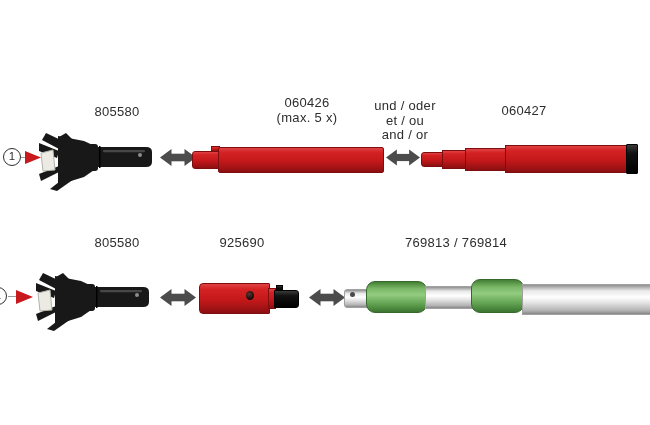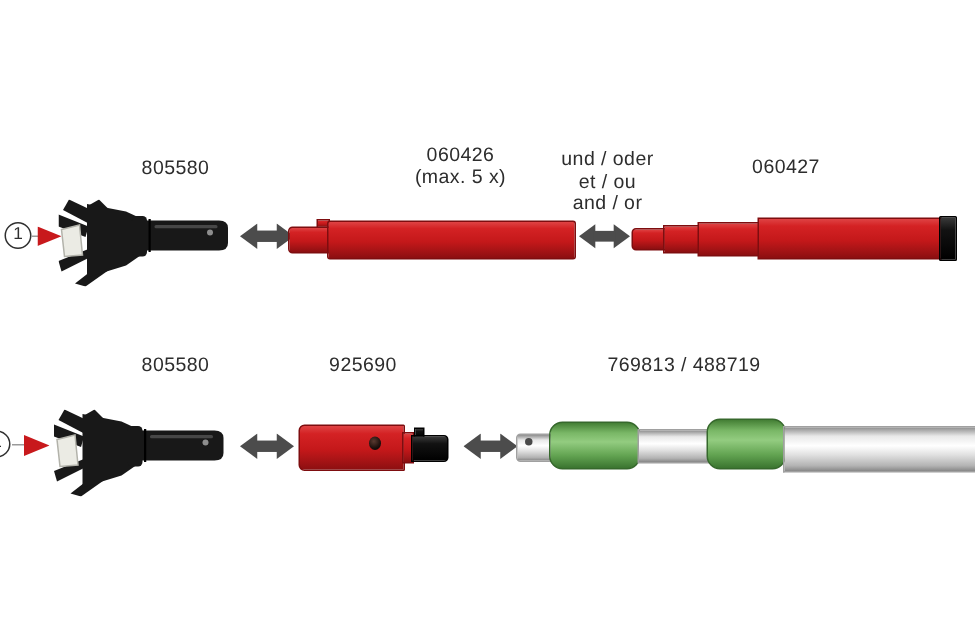--- a/index.html
+++ b/index.html
@@ -141,21 +141,21 @@
       <div class="hole" style="left:246px;top:291px;width:8px;height:9px;background:radial-gradient(circle at 40% 35%,#5a3a30 0%,#1c0f0c 60%,#000 100%);"></div>
       <div class="red" style="left:268px;top:288px;width:8px;height:21px;"></div>
       <div class="blackcap" style="left:276px;top:285px;width:7px;height:7px;"></div>
       <div class="blackcap" style="left:274px;top:290px;width:25px;height:18px;border-radius:0 3px 3px 0;"></div>
     </div>
 
     <svg class="dbl" style="left:309px;top:289px;" width="36" height="17">
         <use href="#dbl-arrow"></use>
       </svg>
 
-    <div class="lbl" style="left:396px;top:236px;width:120px;">769813 / 488719</div>
+    <div class="lbl" style="left:396px;top:236px;width:120px;">769813 / 769814</div>
 
     <div>
       <div class="silver" style="left:344px;top:289px;width:28px;height:19px;border-radius:3px 0 0 3px;"></div>
       <div class="hole" style="left:350px;top:292px;width:5px;height:5px;background:#4a4a4a;"></div>
       <div class="grip" style="left:366px;top:281px;width:61px;height:32px;"></div>
       <div class="silver" style="left:425px;top:286px;width:50px;height:23px;"></div>
       <div class="grip" style="left:471px;top:279px;width:53px;height:34px;"></div>
       <div class="silver" style="left:522px;top:284px;width:130px;height:31px;border-right:none;"></div>
     </div>
   </div>

